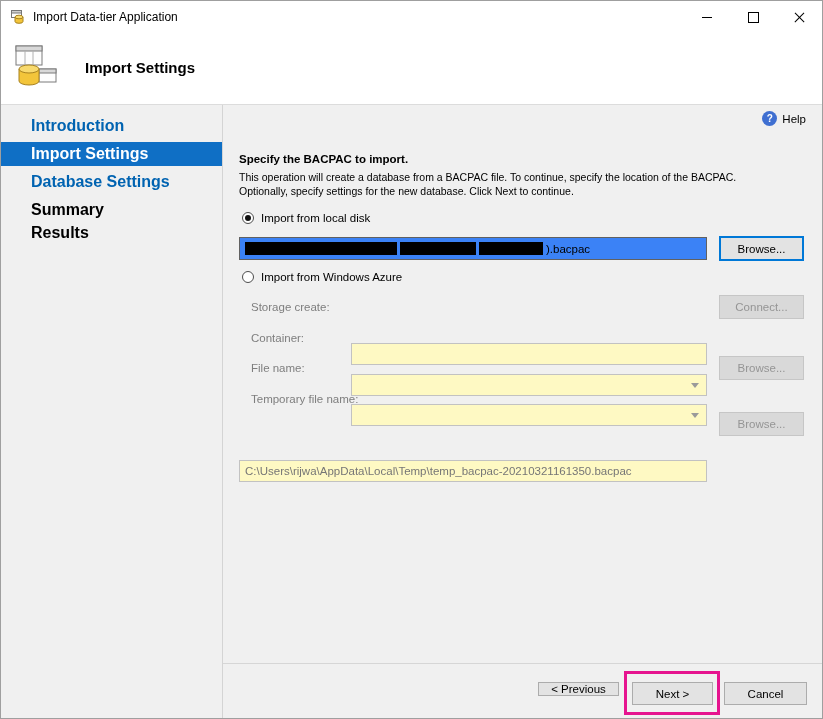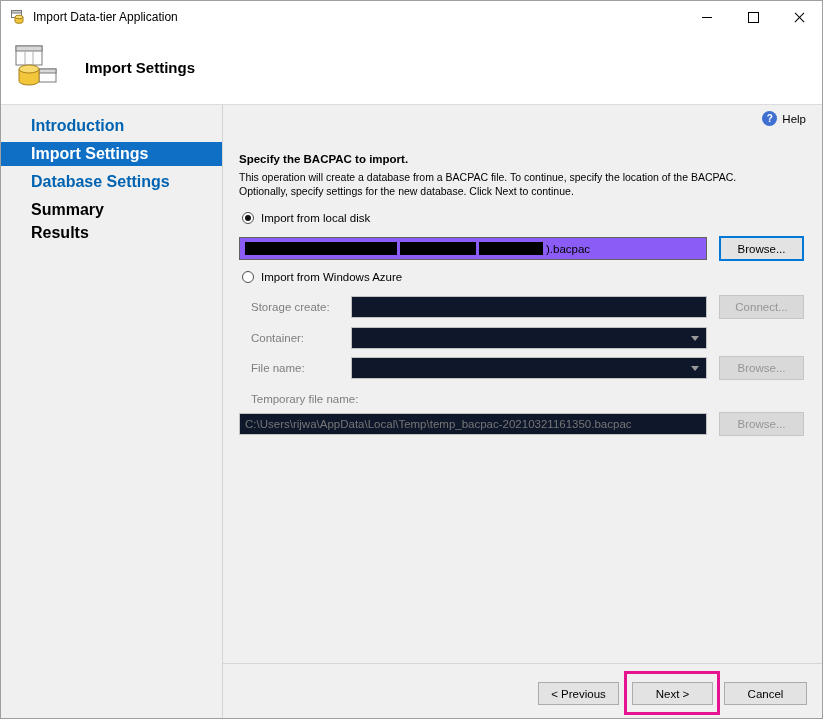--- a/index.html
+++ b/index.html
@@ -37,22 +37,22 @@
   .heading {position:absolute; left:238px; top:152px; font-size:11.5px; font-weight:bold; white-space:nowrap;}
   .desc {position:absolute; left:238px; font-size:10.5px; white-space:nowrap;}
   #desc1 {top:170px;} #desc2 {top:184px;}
   
   .radio-row {position:absolute; display:flex; align-items:center; gap:7px; font-size:11.5px; cursor:default;}
   #radio-row-local {left:241px; top:211px;}
   #radio-row-azure {left:241px; top:270px;}
   .radio {width:12px; height:12px; border:1px solid #4d4d4d; border-radius:50%; background:#fff; position:relative; box-sizing:border-box; flex:0 0 auto;}
   .radio.checked::after {content:""; position:absolute; left:2px; top:2px; width:6px; height:6px; border-radius:50%; background:#111;}
   
-  .textbox {position:absolute; box-sizing:border-box; background:#8b5cf6; border:1px solid #616161; display:flex; align-items:center; padding:0 5px; font-size:11.5px; overflow:hidden; white-space:nowrap;}
-  .textbox.disabled {background:#0f172a; border-color:#c2c2c2; color:#767676;}
+  .textbox {position:absolute; box-sizing:border-box; background:#3b82f6; border:1px solid #616161; display:flex; align-items:center; padding:0 5px; font-size:11.5px; overflow:hidden; white-space:nowrap;}
+  .textbox.disabled {background:#fef9c3; border-color:#c2c2c2; color:#767676;margin-top:47px;}
   #file-box {left:238px; top:236px; width:468px; height:23px;}
   #storage-box {left:350px; top:295px; width:356px; height:22px;}
   #container-box {left:350px; top:326px; width:356px; height:22px;}
   #filename-box {left:350px; top:356px; width:356px; height:22px;}
   #temp-box {left:238px; top:412px; width:468px; height:22px;}
   .combo-arrow {position:absolute; right:7px; top:8px; width:0; height:0; border-left:4px solid transparent; border-right:4px solid transparent; border-top:5px solid #9a9a9a;}
   .redact {display:inline-block; height:13px; background:#000; margin-right:3px;}
   .redact.r1 {width:152px;} .redact.r2 {width:76px;} .redact.r3 {width:64px;}
   .field-label {position:absolute; font-size:11.5px; color:#7e7e7e; white-space:nowrap;}
   #lbl-storage {left:250px; top:300px;}
@@ -61,21 +61,21 @@
   #lbl-temp {left:250px; top:392px;}
   
   .btn {position:absolute; box-sizing:border-box; height:24px; background:#e3e3e3; border:1px solid #acacac; font-size:11.5px; color:#000; display:flex; align-items:center; justify-content:center; cursor:default;}
   .btn.focused {border:2px solid #0078d7;}
   .btn.disabled {background:#d9d9d9; border-color:#c6c6c6; color:#959595;}
   #browse1 {left:718px; top:235px; width:85px; height:25px;}
   #connect-btn {left:718px; top:294px; width:85px;text-align:center;}
   #browse2 {left:718px; top:355px; width:85px;}
   #browse3 {left:718px; top:411px; width:85px;}
   .footer-divider {position:absolute; left:222px; right:0; top:662px; height:1px; background:#d6d6d6;}
-  #btn-prev {left:537px; top:681px; width:81px; height:23px;}
+  #btn-prev {left:537px; top:681px; width:81px; height:14px;}
   #btn-next {left:631px; top:681px; width:81px; height:23px;}
   #btn-cancel {left:723px; top:681px; width:83px; height:23px;}
   .annotation {position:absolute; left:623px; top:670px; width:96px; height:44px; border:3px solid #e6148f; box-sizing:border-box; pointer-events:none;}
 </style>
 </head>
 <body>
 
 <div id="window">
 
   <div class="titlebar">

